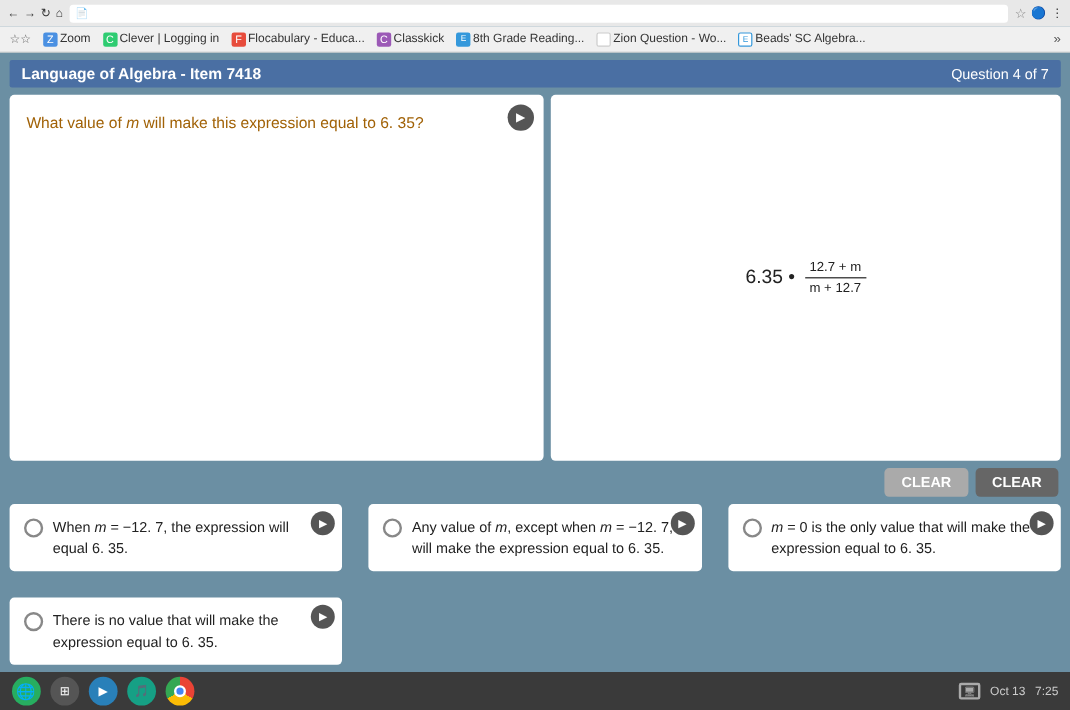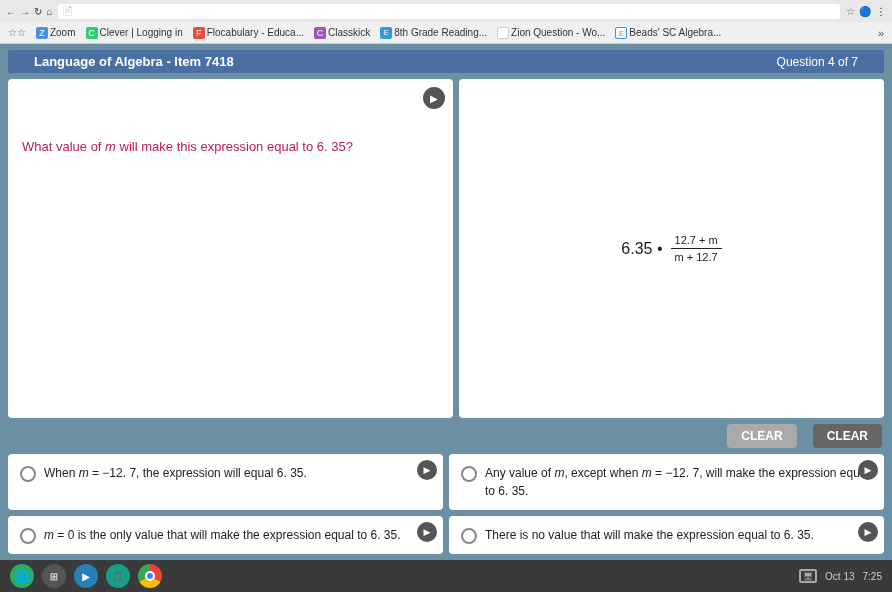--- a/index.html
+++ b/index.html
@@ -82,21 +82,21 @@
       height: calc(592px - 44px - 32px);
       display: flex;
       flex-direction: column;
       gap: 6px;
     }
 
     
     .header-bar {
       background: #4a6fa3;
       color: white;
-      padding: 4px 26px;
+      padding: 4px 10px;
       font-size: 13px;
       font-weight: bold;
       display: flex;
       align-items: center;
       justify-content: space-between;
       border-radius: 2px;
     }
     .question-counter {
       background: #4a6fa3;
       color: white;
@@ -116,23 +116,22 @@
       background: white;
       border-radius: 4px;
       padding: 14px;
       flex: 1.1;
       position: relative;
       display: flex;
       flex-direction: column;
     }
     .question-text {
       font-size: 13px;
-      color: #be185d;
+      color: #a16207;
       line-height: 1.5;
-      margin-top: 44px;
     }
     .audio-btn {
       position: absolute;
       top: 8px;
       right: 8px;
       width: 22px;
       height: 22px;
       border-radius: 50%;
       background: #555;
       border: none;
@@ -177,21 +176,21 @@
       width: 100%;
       height: 1.5px;
       background: #222;
       margin: 1px 0;
     }
 
     
     .buttons-row {
       display: flex;
       justify-content: flex-end;
-      gap: 16px;
+      gap: 6px;
       padding: 0 2px;
     }
     .btn-clear {
       background: #aaa;
       color: white;
       border: none;
       padding: 5px 14px;
       border-radius: 4px;
       font-size: 12px;
       cursor: pointer;
@@ -204,22 +203,22 @@
       padding: 5px 14px;
       border-radius: 4px;
       font-size: 12px;
       cursor: pointer;
       font-weight: bold;
     }
 
     
     .choices-grid {
       display: grid;
-      grid-template-columns: 1fr 1fr;
-      gap: 6px;
+      grid-template-columns: 1fr 1fr 1fr;
+      gap: 22px;
     }
     .choice-item {
       background: white;
       border-radius: 4px;
       padding: 10px 12px;
       display: flex;
       align-items: flex-start;
       gap: 8px;
       position: relative;
     }

